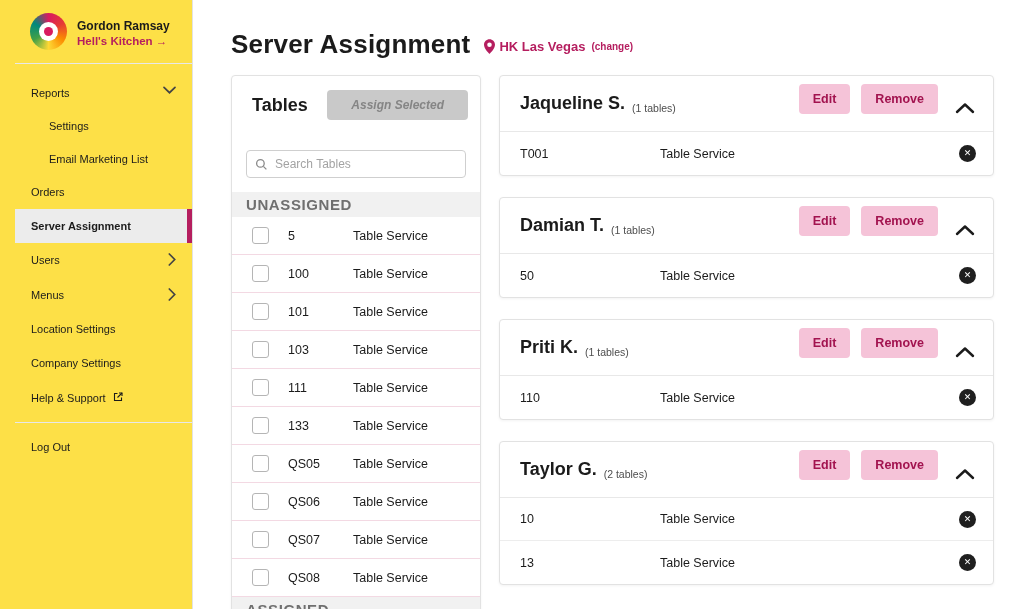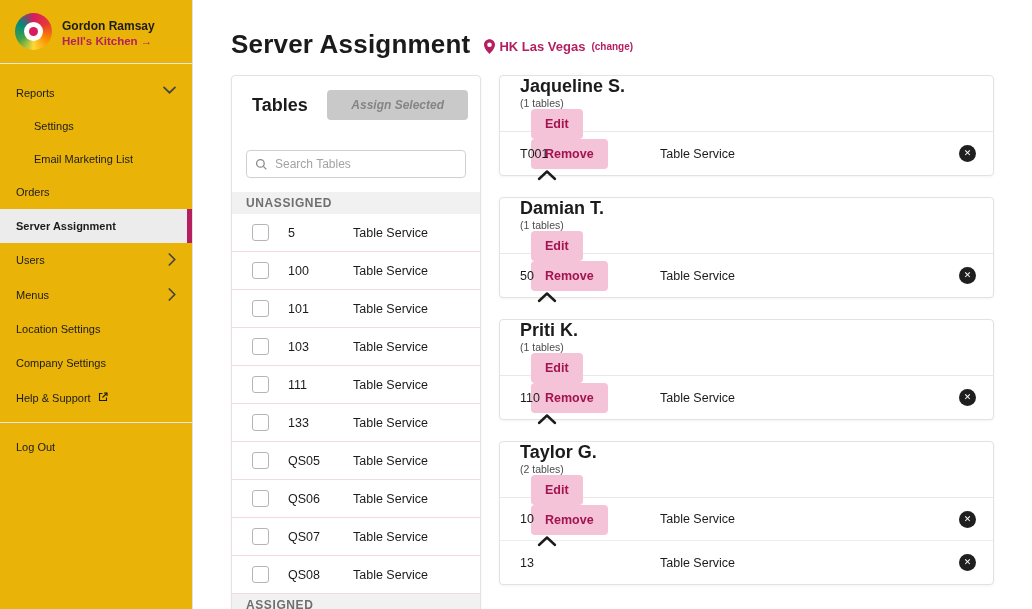--- a/index.html
+++ b/index.html
@@ -1,21 +1,21 @@
 <!DOCTYPE html>
 <html><head>
 <meta charset="utf-8">
 <style>
   * { margin:0; padding:0; box-sizing:border-box; }
   html,body { width:1032px; height:609px; overflow:hidden; background:#fff;
               font-family:"Liberation Sans", sans-serif; color:#1b1b1b; }
   .app { display:flex; width:1032px; height:609px; }
 
   
-  .sidebar { width:193px; height:100%; border-right:1px solid #e2e2e2; flex-shrink:0; background:#eab308; }
+  .sidebar { width:193px; height:100%; border-right:1px solid #e2e2e2; flex-shrink:0; background:#fde047;padding-left:15px; }
   .profile { display:flex; align-items:center; gap:10px; padding:13px 10px 13px 15px; border-bottom:1px solid #e8e8e8; }
   .logo { width:37px; height:37px; border-radius:50%; flex-shrink:0; position:relative;
           background:conic-gradient(#d81b60,#e53935,#fb8c00,#fdd835,#43a047,#00897b,#d81b60); }
   .logo::after { content:""; position:absolute; inset:9px 9px 9px 9px; background:#fff; border-radius:50%; }
   .logo::before { content:""; position:absolute; inset:14px; background:#d81b60; border-radius:50%; z-index:1; }
   .profile-name { font-size:12px; font-weight:bold; line-height:1.5; }
   .profile-org { font-size:11.5px; color:var(--accent); font-weight:bold; cursor:pointer; }
   .nav { padding-top:12px; }
   .nav-item { display:flex; align-items:flex-start; justify-content:space-between;
               padding:10px 16px; font-size:11px; cursor:pointer; line-height:1.3; }
@@ -39,34 +39,34 @@
   .tables-card { width:250px; height:556px; overflow:hidden; }
   .tables-header { display:flex; align-items:center; justify-content:space-between; padding:14px 12px 12px 20px; }
   .tables-title { font-size:18px; font-weight:bold; }
   .assign-btn { background:#c9c9c9; color:#858585; font-weight:bold; font-style:italic; font-size:12px;
                 padding:8px 24px; border:none; border-radius:4px; font-family:inherit; cursor:default; }
   .search-wrap { margin:18px 14px 14px; position:relative; }
   .search-input { width:100%; height:28px; border:1px solid #cfcfcf; border-radius:4px;
                   padding:0 8px 0 28px; font-size:12px; color:#444; font-family:inherit; outline:none; }
   .search-input::placeholder { color:#a3a3a3; }
   .search-icon { position:absolute; left:9px; top:7px; }
-  .section-bar { background:#f1f1f1; color:#6f6f6f; font-size:12px; font-weight:bold;
+  .section-bar { background:#f1f1f1; color:#6f6f6f; font-size:15px; font-weight:bold;
                  letter-spacing:.6px; padding:4px 14px; }
   .table-row { display:flex; align-items:center; height:38px; padding:0 14px 0 20px;
                border-bottom:1px solid #f3d9e3; font-size:12.5px; }
   .checkbox { width:17px; height:17px; border:1.5px solid #b5b5b5; border-radius:3px;
               background:#fff; margin-right:19px; flex-shrink:0; cursor:pointer; }
   .tid { width:65px; }
   .assigned-row { padding-left:56px; }
 
   
   .server-col { width:495px; }
   .server-card { margin-bottom:21px; }
-  .server-header { display:flex; align-items:flex-start; height:56px; padding:0 18px 17px 20px;
-                   border-bottom:1px solid #e8e8e8;flex-direction:column; }
+  .server-header { display:flex; align-items:flex-end; height:56px; padding:0 18px 17px 20px;
+                   border-bottom:1px solid #e8e8e8; }
   .server-name { font-size:18px; font-weight:bold; margin-right:7px; }
   .server-count { font-size:10.5px; color:#4d4d4d; flex:1; }
   .btn-pink { background:var(--accent-light); color:#a2134f; font-weight:bold; font-size:12.5px;
               border:none; border-radius:4px; padding:8px 14px; margin-left:11px;
               font-family:inherit; cursor:pointer; }
   .collapse { margin-left:17px; cursor:pointer; display:inline-flex; }
   .server-row { display:flex; align-items:center; height:43px; padding:0 17px 0 20px;
                 font-size:12.5px; border-bottom:1px solid #ededed; }
   .server-card .server-row:last-child { border-bottom:none; }
   .srv-tid { width:140px; }

